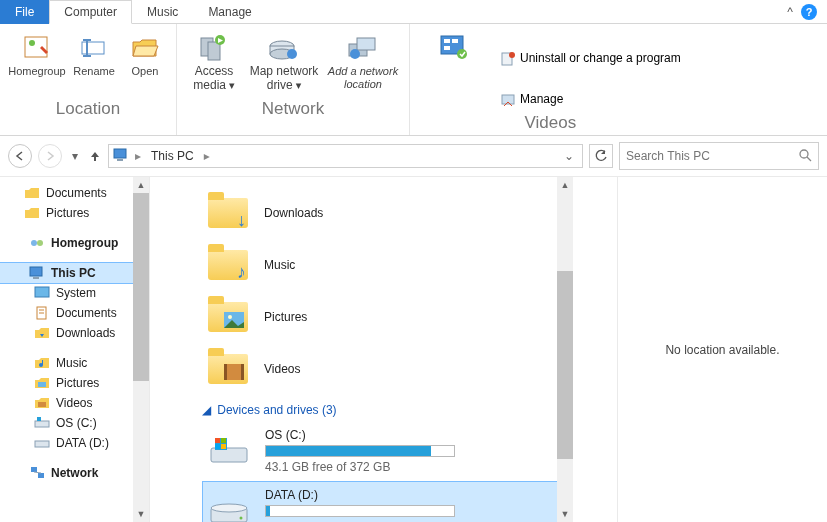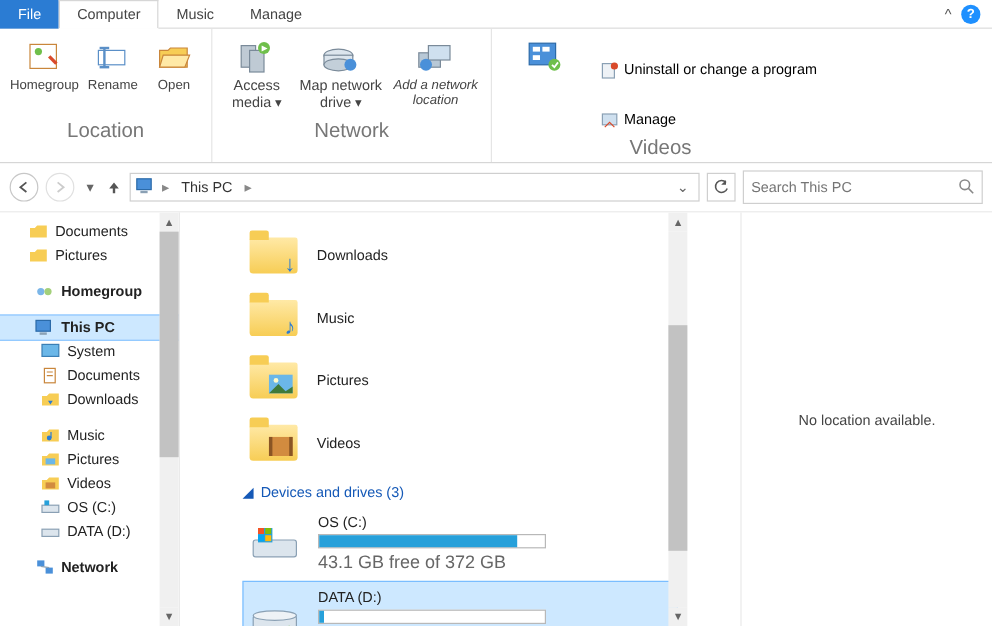--- a/index.html
+++ b/index.html
@@ -65,21 +65,21 @@
 
 .section-header { display: flex; align-items: center; gap: 6px; color: #1559b7; font-size: 13px; padding: 8px 0 4px 0; }
 
 .drive { display: flex; align-items: center; gap: 14px; padding: 6px 4px; cursor: pointer; border: 1px solid transparent; }
 .drive.selected { background: #cde8ff; border: 1px solid #7abdff; }
 .drive-icon { width: 44px; height: 40px; display: flex; align-items: center; justify-content: center; }
 .drive-info { display: flex; flex-direction: column; gap: 3px; width: 200px; }
 .drive-name { font-size: 12px; color: #222; }
 .drive-bar { width: 190px; height: 12px; border: 1px solid #b8b8b8; background: #fff; position: relative; }
 .drive-bar-fill { height: 100%; background: #26a0da; }
-.drive-status { font-size: 15px; color: #666; }
+.drive-status { font-size: 12px; color: #666; }
 
 .content-scroll { position: absolute; right: 0; top: 0; width: 16px; height: 100%; }
 .ct-sb-btn { height: 16px; background: #f0f0f0; color: #666; text-align: center; font-size: 9px; line-height: 16px; }
 .ct-sb-track { height: calc(100% - 32px); background: #f0f0f0; position: relative; }
 .ct-sb-thumb { position: absolute; top: 25%; background: #c2c2c2; height: 60%; width: 100%; }
 
 .preview { width: 210px; border-left: 1px solid #eaeaea; display: flex; align-items: center; justify-content: center; color: #444; }
 </style>
 </head>
 <body>

